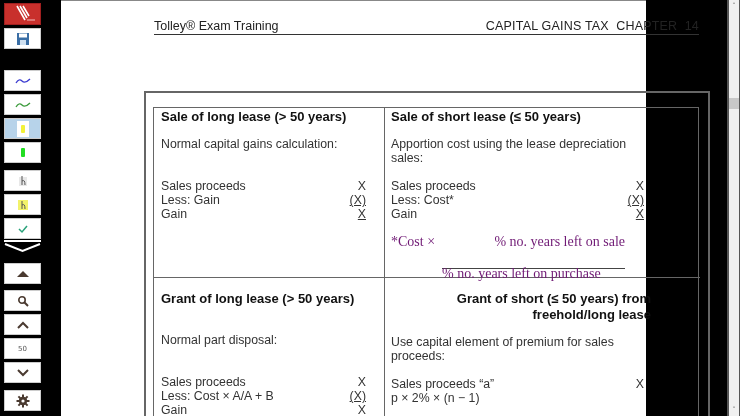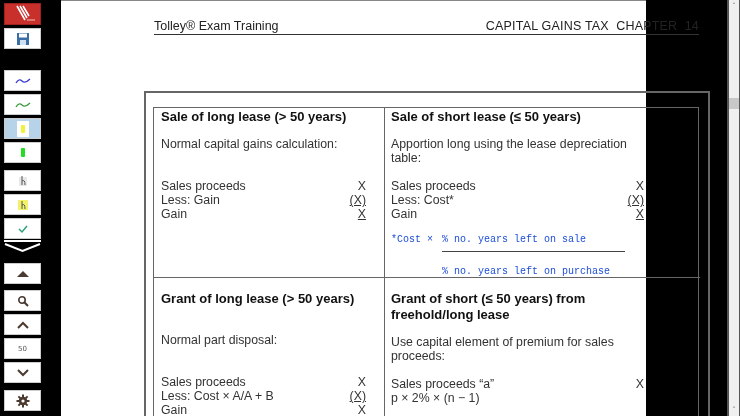--- a/index.html
+++ b/index.html
@@ -29,22 +29,22 @@
   .grid { position: absolute; left: 92px; top: 106px; width: 546px; height: 320px; border: 1px solid #666; }
   .cell { position: absolute; font-family: "Liberation Sans", sans-serif; font-size: 12.3px; color: #333; }
   .vline { position: absolute; left: 230px; top: 0; width: 1px; height: 320px; background: #666; }
   .hline { position: absolute; left: 0; top: 169px; width: 546px; height: 1px; background: #666; }
   .cell h3 { font-size: 13px; font-weight: bold; color: #111; line-height: 16px; }
   .cell p { line-height: 14px; }
   .row { position: relative; height: 14px; line-height: 14px; }
   .row .v { position: absolute; right: 0; top: 0; }
   .u { text-decoration: underline; }
 
-  .frac { position: absolute; font-family: Liberation Mono, monospace; font-size: 10px; color: #1d4ed8; }
-  .frac .num { position: absolute; left: 51px; top: 0; width: 183px; text-align: left; border-bottom: 1px solid #444; padding-bottom: 6px; white-space: nowrap; }
+  .frac { position: absolute; font-family: Liberation Serif, serif; font-size: 14px; color: #701a75; }
+  .frac .num { position: absolute; left: 51px; top: 0; width: 183px; text-align: right; border-bottom: 1px solid #444; padding-bottom: 18px; white-space: nowrap; }
   .frac .den { position: absolute; left: 51px; top: 32px; width: 183px; white-space: nowrap; }
 
   
   .scroll { position: absolute; left: 727px; top: 0; width: 13px; height: 416px; background: #f0f0f0;
             border-left: 2px solid #555; border-right: 1px solid #555; }
   .scroll .arr { position: absolute; left: 0; width: 10px; height: 12px; font-size: 7px; color: #666; text-align: center; line-height: 12px; }
   .scroll .thumb { position: absolute; left: 0; top: 98px; width: 10px; height: 11px; background: #c8c8c8; }
 </style>
 </head>
 <body>
@@ -172,21 +172,21 @@
         </div>
         <div class="row">
           <span>Gain</span>
           <span class="v u">X</span>
         </div>
       </div>
     </div>
 
     <div class="cell" style="left:237px; top:1px; width:253px;">
       <h3>Sale of short lease (≤ 50 years)</h3>
-      <p style="margin-top:12px; width:260px;">Apportion long using the lease depreciation table:</p>
+      <p style="margin-top:12px; width:260px;">Apportion cost using the lease depreciation sales:</p>
       <div style="margin-top:14px;">
         <div class="row">
           <span>Sales proceeds</span>
           <span class="v">X</span>
         </div>
         <div class="row">
           <span>Less: Cost*</span>
           <span class="v u">(X)</span>
         </div>
         <div class="row">
@@ -214,21 +214,21 @@
           <span class="v u">(X)</span>
         </div>
         <div class="row">
           <span>Gain</span>
           <span class="v">X</span>
         </div>
       </div>
     </div>
 
     <div class="cell" style="left:237px; top:183px; width:253px;">
-      <h3 style="width:260px;">Grant of short (≤ 50 years) from freehold/long lease</h3>
+      <h3 style="width:260px;text-align:right;">Grant of short (≤ 50 years) from freehold/long lease</h3>
       <p style="margin-top:12px; width:240px;">Use capital element of premium for sales proceeds:</p>
       <div style="margin-top:14px;">
         <div class="row">
           <span>Sales proceeds “a”</span>
           <span class="v">X</span>
         </div>
         <div class="row">
           <span>p × 2% × (n − 1)</span>
           <span class="v"></span>
         </div>

